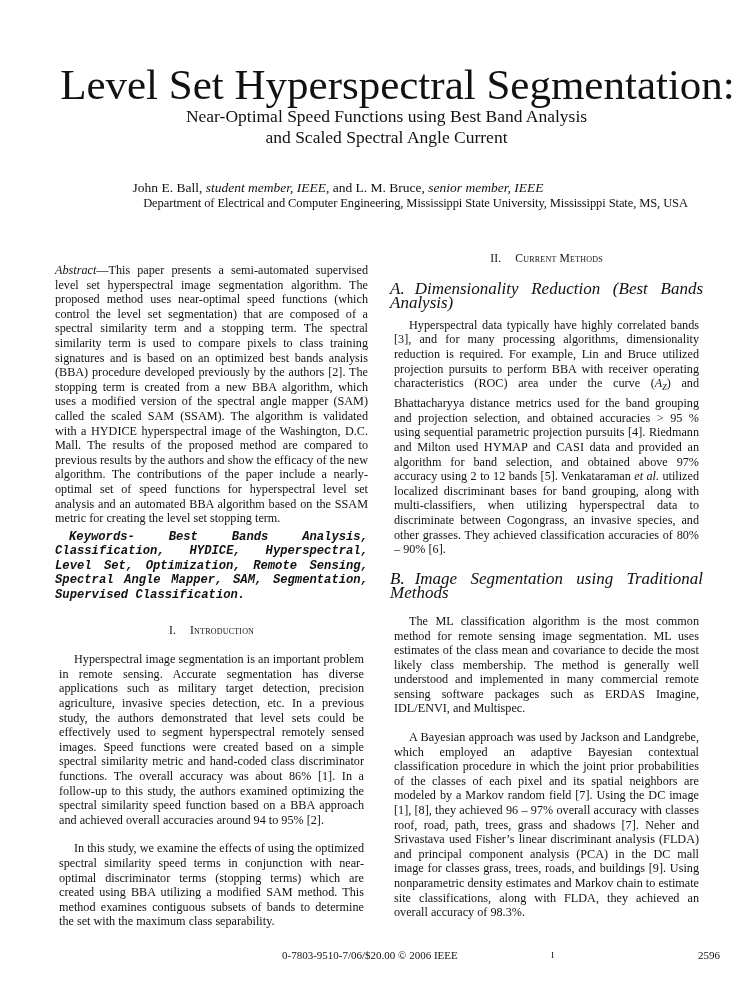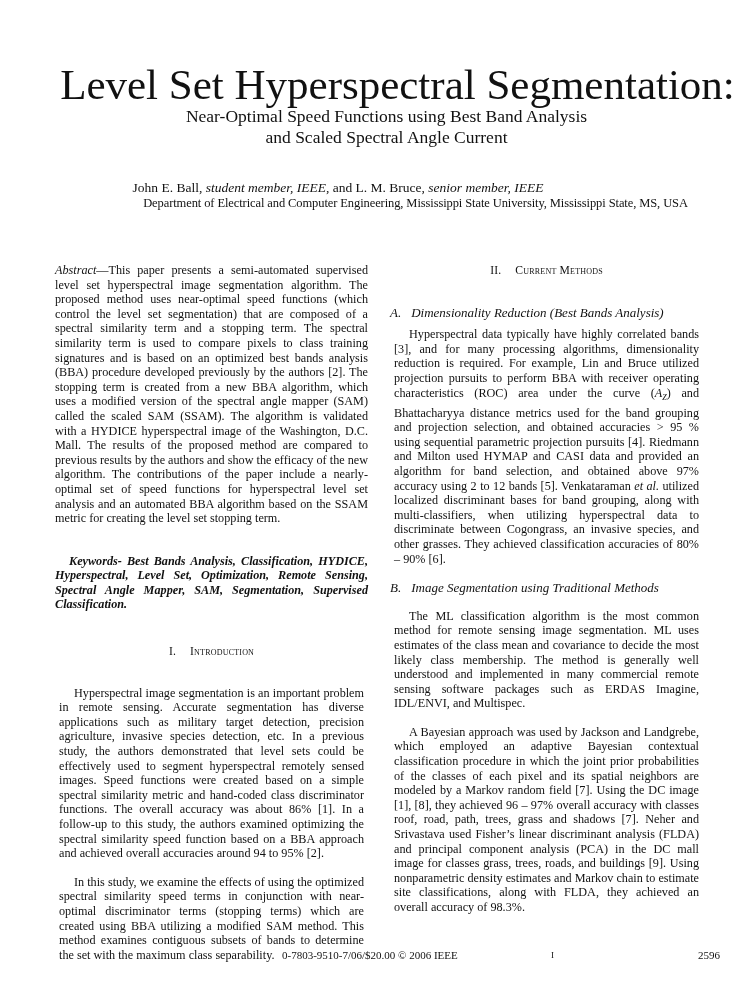--- a/index.html
+++ b/index.html
@@ -24,27 +24,27 @@
     font-size: 12.5px; line-height: 16px; letter-spacing: -0.1px; margin-left: 38px;
   }
   .col {
     position: absolute; width: 313px; font-size: 12.2px; line-height: 14.6px;
     text-align: justify;
   }
   .col-left { left: 55px; top: 263px; }
   .col-right { left: 390px; top: 248px; }
   .abstract { font-weight: normal; margin: 0; }
   .abstract .lead { font-style: italic; }
-  .keywords { font-weight: bold; font-style: italic; margin: 28px 0 0 0; text-indent: 14px; }
+  .keywords { font-weight: bold; font-style: italic; margin: 4px 0 0 0; text-indent: 14px; font-family: Liberation Mono, monospace; }
   .sec-head {
-    text-align: center; font-size: 11.6px; margin: 16px; letter-spacing: 0.2px;
+    text-align: center; font-size: 11.6px; margin: 4px; letter-spacing: 0.2px;
   }
   .sec-head .num { margin-right: 14px; }
   .sc { font-variant: small-caps; }
-  .sub-head { font-style: italic; margin: 0; font-size: 13px; }
+  .sub-head { font-style: italic; margin: 0; font-size: 17px; }
   .sub-head .lbl { font-style: italic; margin-right: 10px; }
   p.body { margin: 4px; text-indent: 15px; }
   .gap-s { height: 6px; }
   .gap-m { height: 11px; }
   .gap-l { height: 17px; }
   .footer {
     position: absolute; top: 949px; font-size: 11px; line-height: 13px; font-family: Liberation Serif, serif;
   }
   .f-copy { left: 282px; }
   .f-page { left: 551px; font-size: 9px; }

